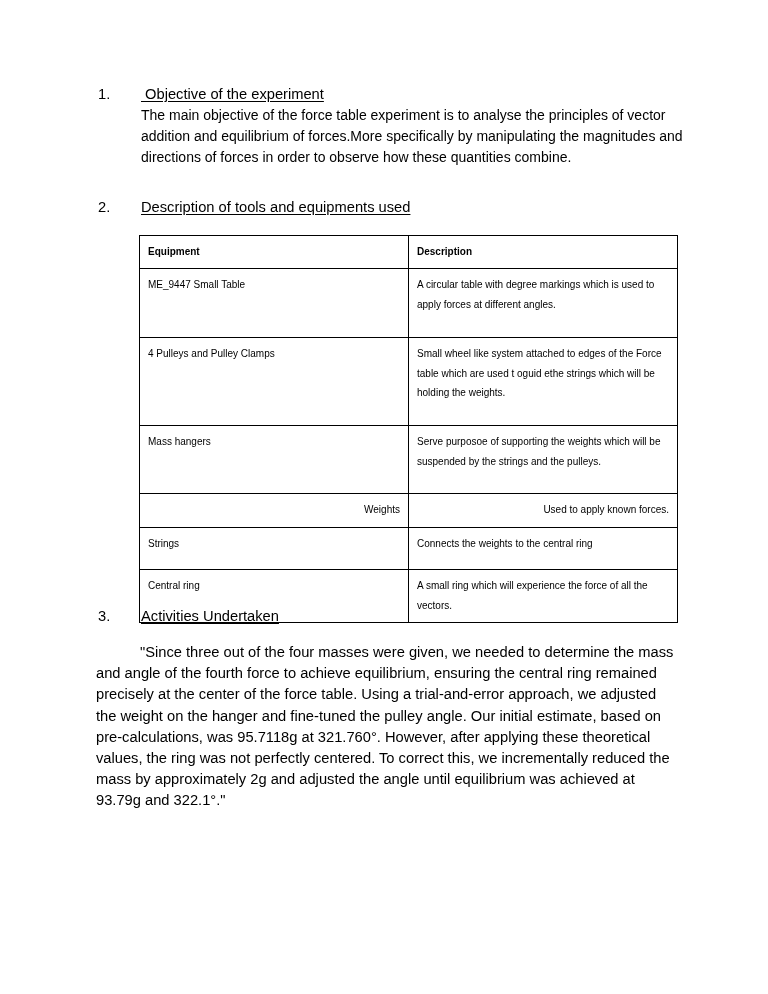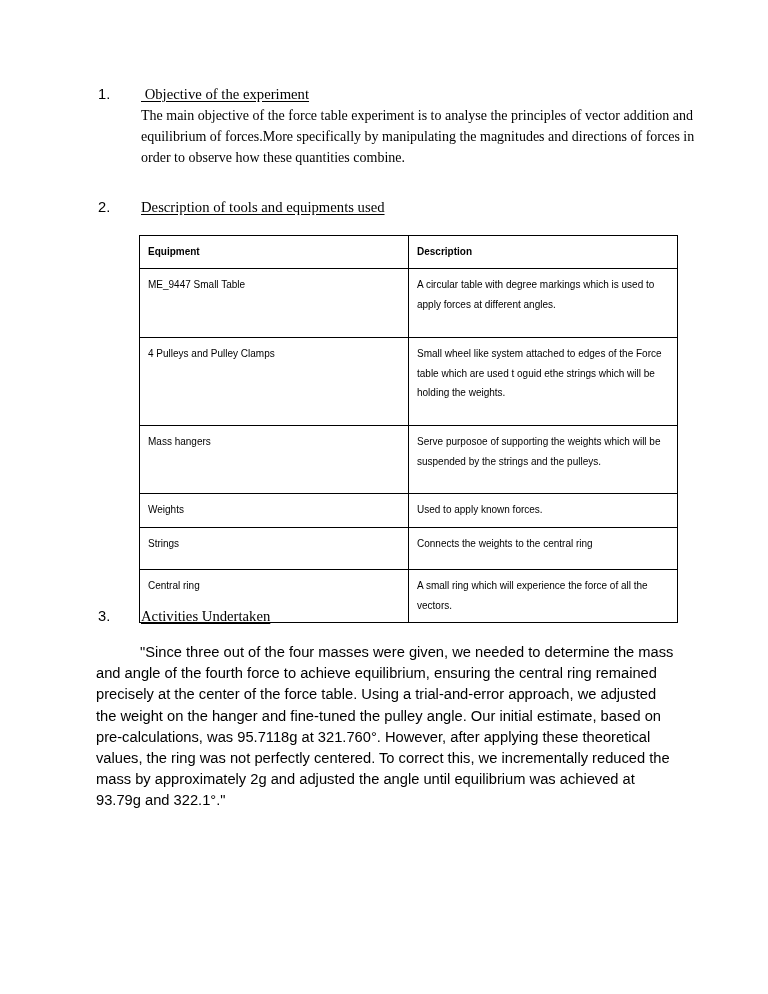--- a/index.html
+++ b/index.html
@@ -35,21 +35,20 @@
   .sec-num {
     width: 43px;
     flex: 0 0 43px;
     font-size: 14.7px;
     line-height: 21px;
   }
   .sec-body {
     flex: 1 1 auto;
     font-size: 14.7px;
     line-height: 21px;
-    font-family: Liberation Serif, serif;
   }
   .sec-title {
     text-decoration: underline;
     text-underline-offset: 2px;
     white-space: pre;
     display: inline;
   }
   .sec-para {
     font-size: 14px;
     line-height: 21.2px;
@@ -84,21 +83,21 @@
   .tools-table th {
     font-weight: bold;
   }
   .col-equipment { width: 269px; }
   .col-description { width: 269px; }
 
   .row-h  td, .row-h  th { height: 19px; }
   .row-0  td { height: 55px; }
   .row-1  td { height: 74px; }
   .row-2  td { height: 54px; }
-  .row-3  td { height: 20px; }
+  .row-3  td { height: 20px; text-align: right; }
   .row-4  td { height: 28px; }
   .row-5  td { height: 30px; }
 
   
   #section-activities { top: 606px; }
 
   .activities-para {
     position: absolute;
     left: 96px;
     top: 642px;

